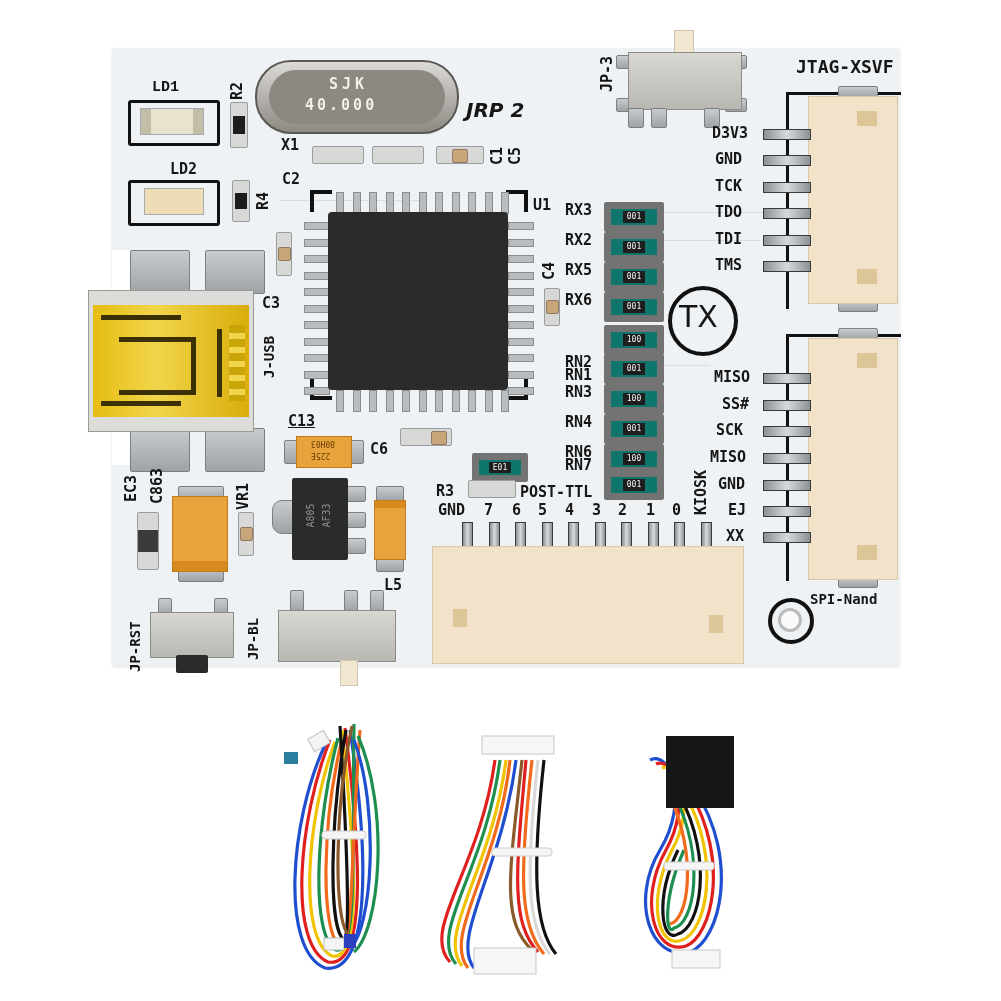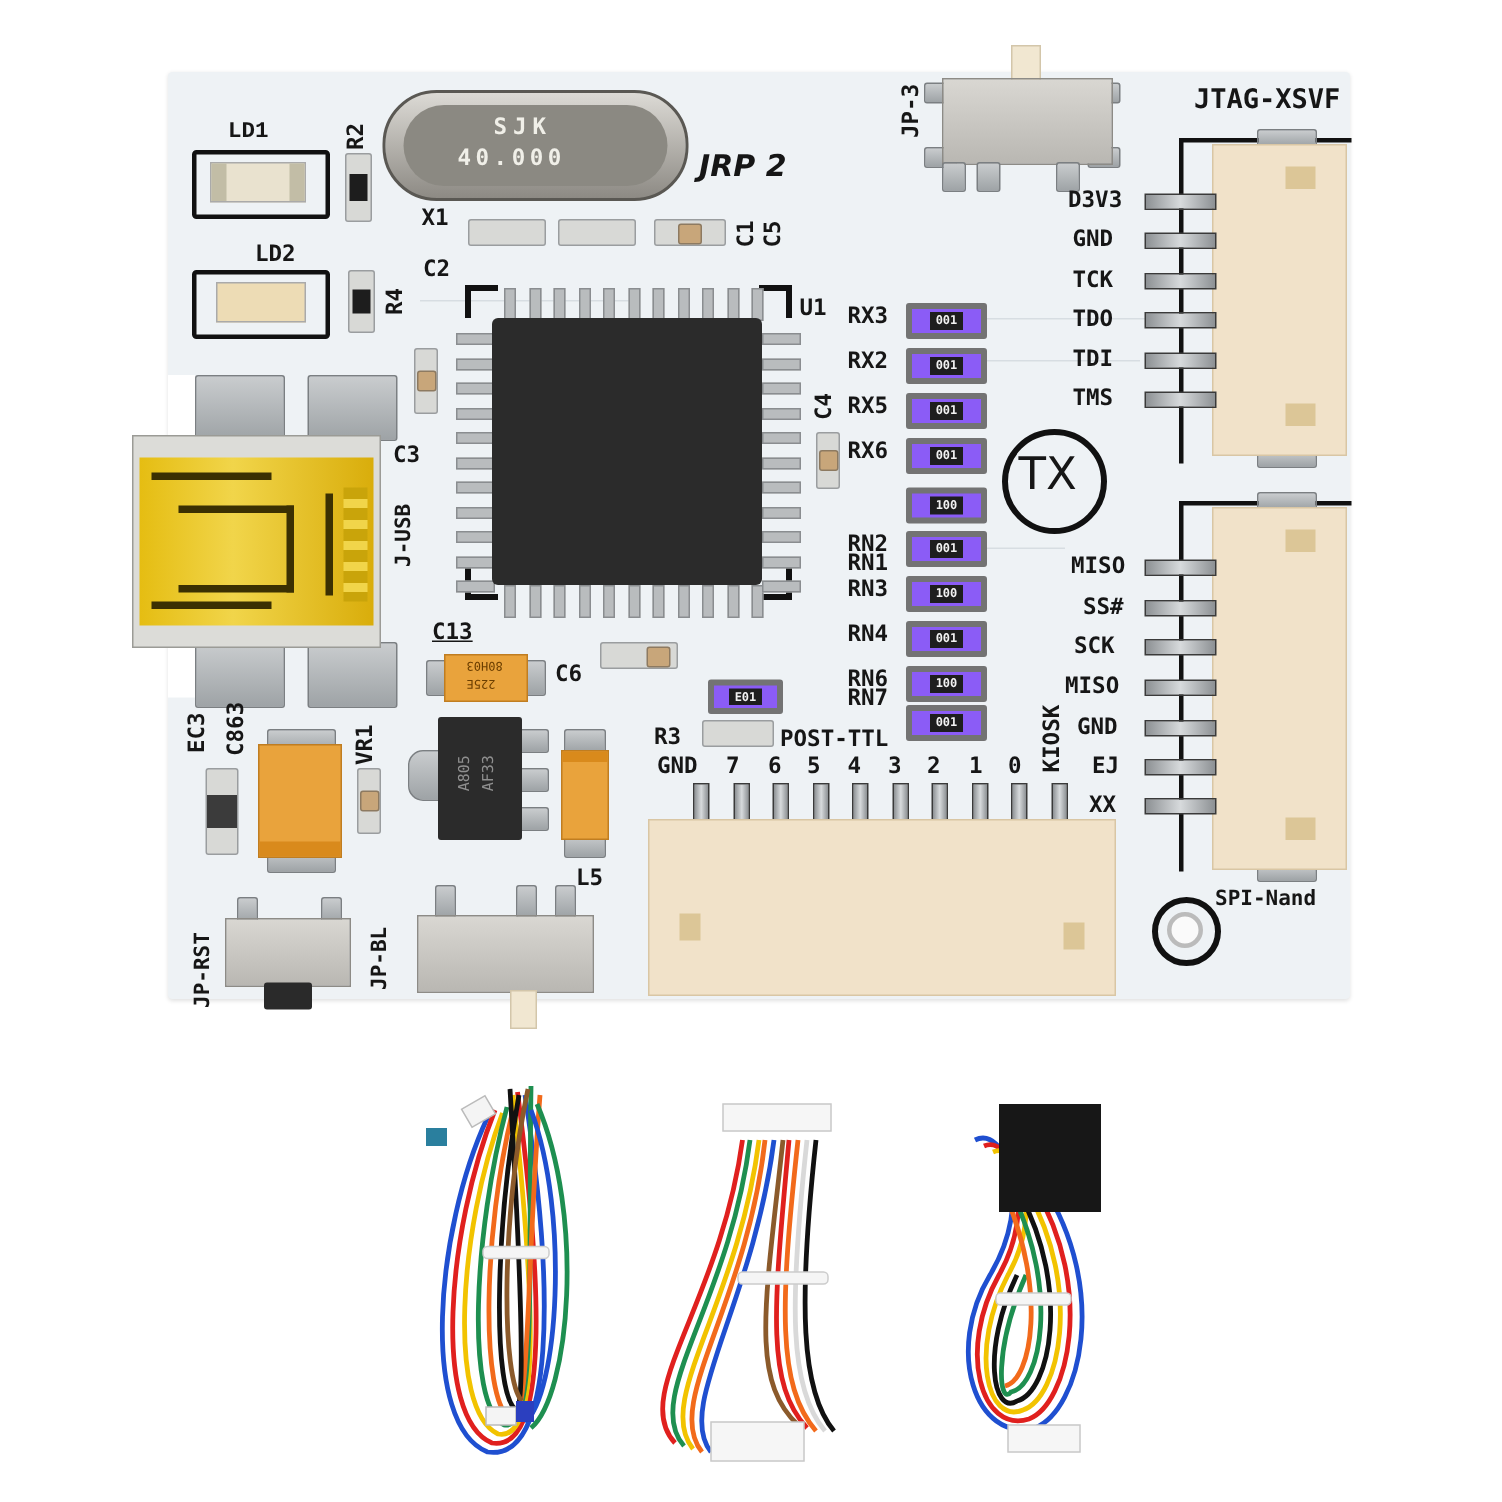--- a/index.html
+++ b/index.html
@@ -7,21 +7,21 @@
   .abs{position:absolute;}
   .board{left:112px;top:48px;width:788px;height:618px;background:#eef2f5;border-radius:3px;box-shadow:0 1px 3px rgba(0,0,0,.12);}
   .board-notch{left:112px;top:250px;width:18px;height:215px;background:#ffffff;}
   .silk{position:absolute;color:#161616;font-family:"DejaVu Sans Mono",monospace;font-weight:bold;font-size:15px;line-height:1;white-space:nowrap;}
   .silk.rot{transform:rotate(-90deg);transform-origin:left top;}
   .trace{position:absolute;border-color:#d7dde2;border-style:solid;border-width:0;}
   .pad{position:absolute;background:linear-gradient(#c9ccce,#9ea3a6);border:1px solid #7b7f82;border-radius:2px;}
   .smd{position:absolute;background:#d8d9d6;border:1px solid #9a9d9f;border-radius:2px;}
   .smd .body{position:absolute;left:30%;top:15%;width:40%;height:70%;background:#1d1d1d;}
   .cap{position:absolute;background:#c8a67a;border:1px solid #8d7a61;border-radius:2px;}
-  .res-row{position:absolute;left:604px;width:46px;height:16px;background:#8b5cf6;border:4px solid #737373;border-radius:2px;font-weight:bold;}
+  .res-row{position:absolute;left:604px;width:46px;height:16px;background:#0f766e;border:7px solid #737373;border-radius:2px;}
   .res-row .body{position:absolute;left:12px;top:2px;width:22px;height:12px;background:#1e1e1e;color:#f2f2f2;font-size:8px;font-family:"DejaVu Sans Mono",monospace;text-align:center;line-height:12px;}
   .connector{position:absolute;background:#f1e2c9;border:1px solid #d9c6a4;}
   .conn-window{position:absolute;background:#dcc697;width:20px;height:15px;}
   .pin{position:absolute;background:linear-gradient(90deg,#8d9194,#d7dadc,#8d9194);border:1px solid #3a3a3a;}
   .chip{position:absolute;background:#2b2b2b;border-radius:4px;}
   .qfp-pin{position:absolute;background:#b9bcbe;border:1px solid #8a8d90;}
   .corner{position:absolute;border-color:#111;border-style:solid;}
   .switch{position:absolute;background:linear-gradient(#d9d7d2,#b9b7b2);border:1px solid #8d8b86;}
   .tantalum{position:absolute;background:#e9a33c;border:1px solid #c07d20;}
   .tantalum .band{position:absolute;left:0;right:0;bottom:0;height:14%;background:#d98a1c;}

